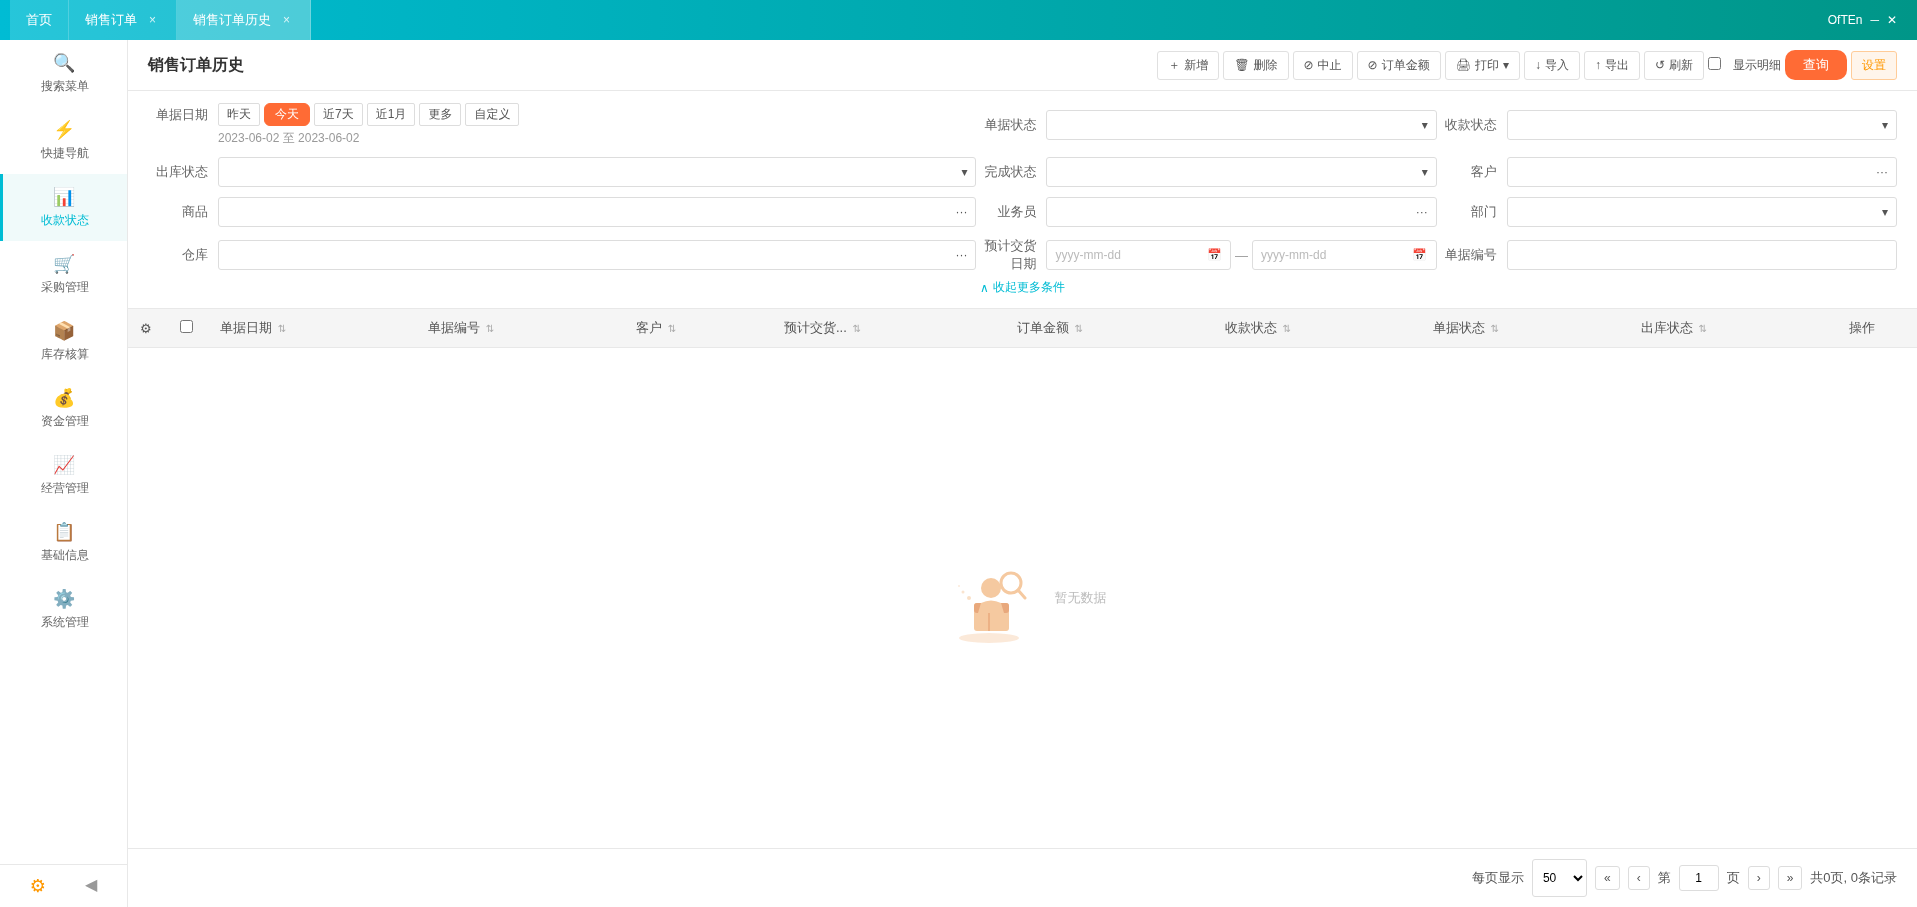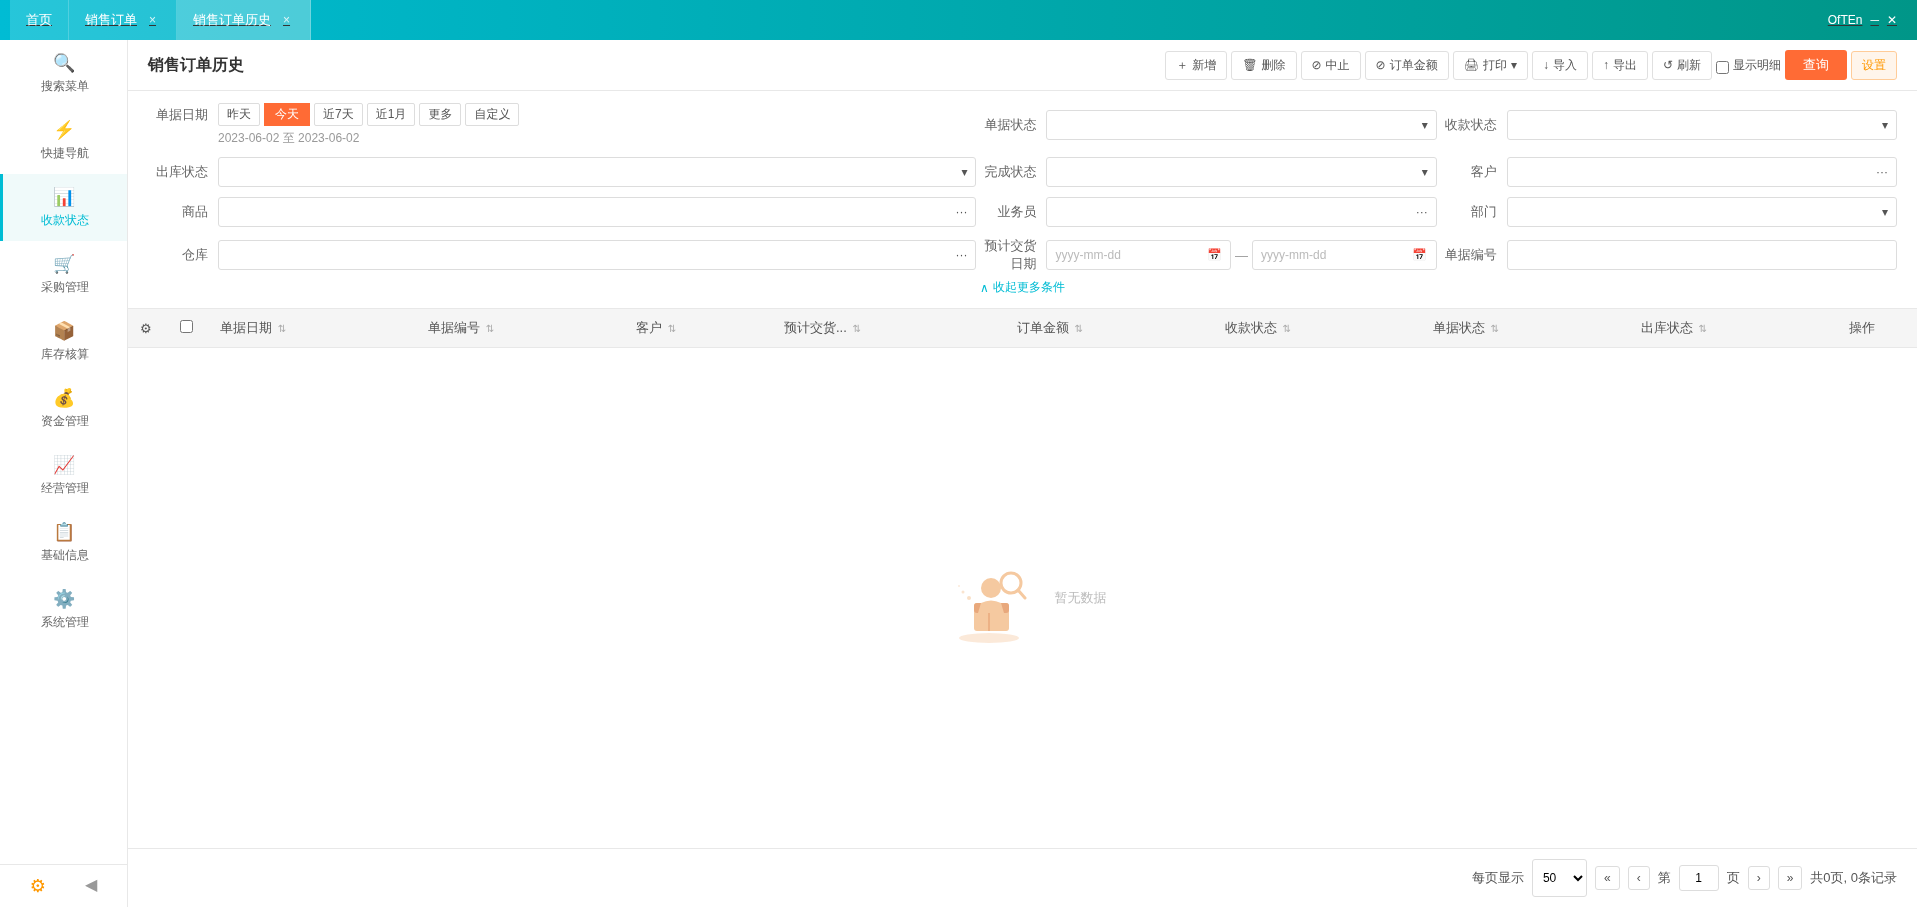--- a/index.html
+++ b/index.html
@@ -7,21 +7,20 @@
 
     
     .top-bar {
       background: linear-gradient(to right, #00bcd4, #009688);
       height: 40px;
       display: flex;
       align-items: center;
       padding: 0 10px;
       gap: 0;
       flex-shrink: 0;
-      text-decoration: underline;
     }
     .tab-item {
       background: rgba(255,255,255,0.15);
       color: #fff;
       padding: 0 16px;
       height: 40px;
       display: flex;
       align-items: center;
       gap: 8px;
       cursor: pointer;
@@ -121,25 +120,25 @@
       cursor: pointer;
       font-size: 12px;
       color: #555;
       white-space: nowrap;
     }
     .toolbar-btn-primary {
       background: #ff6b35;
       color: #fff;
       border: none;
       padding: 6px 18px;
-      border-radius: 3px;
+      border-radius: 10px;
       font-size: 13px;
       cursor: pointer;
     }
-    .checkbox-display { display: flex; align-items: flex-end; gap: 4px; font-size: 12px; color: #555; }
+    .checkbox-display { display: flex; align-items: flex-start; gap: 12px; font-size: 12px; color: #555; }
     .checkbox-display input { cursor: pointer; }
 
     
     .filter-area {
       background: #fff;
       padding: 12px 20px;
       border-bottom: 1px solid #e8e8e8;
       flex-shrink: 0;
     }
     .filter-label {
@@ -161,21 +160,21 @@
       border-radius: 2px;
       cursor: pointer;
       font-size: 12px;
       color: #555;
       background: #fff;
     }
     .date-quick-btn.active {
       background: #ff6b35;
       color: #fff;
       border-color: #ff6b35;
-      border-radius: 0;
+      border-radius: 6px;
       padding: 2px 10px;
     }
     .date-range-text { font-size: 12px; color: #999; }
     .filter-select {
       flex: 1;
       height: 30px;
       border: 1px solid #ddd;
       border-radius: 3px;
       padding: 0 8px;
       font-size: 12px;

